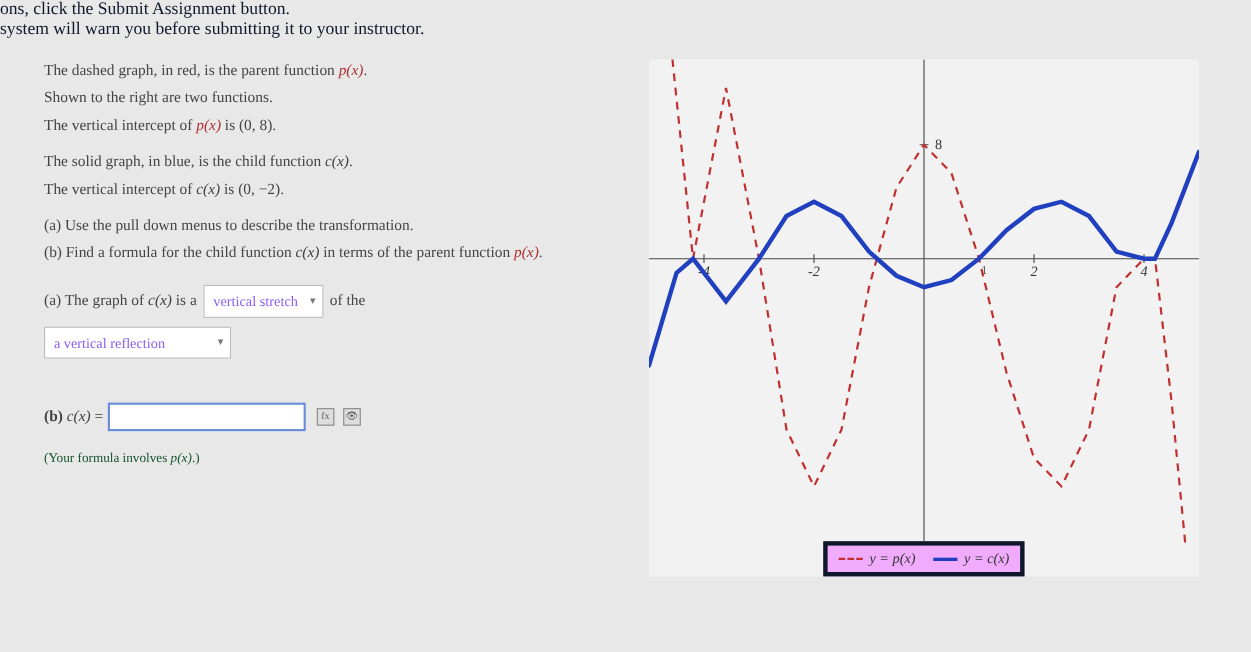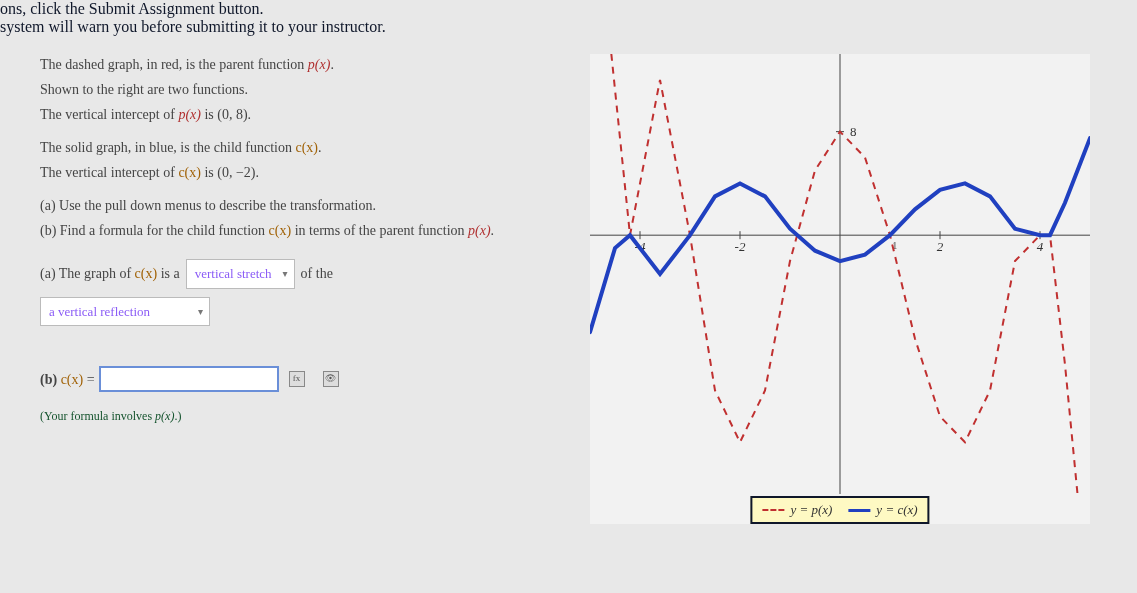--- a/index.html
+++ b/index.html
@@ -24,21 +24,21 @@
     }
     .left-col {
       width: 520px;
       font-size: 14px;
       line-height: 1.5;
       color: #444;
     }
     .left-col p { margin-bottom: 4px; }
     .block { margin-bottom: 12px; }
     .px { font-style: italic; color: #b03030; }
-    .cx { color: #a16207; }
+    .cx { font-style: italic; color: #404040; }
     .italic { font-style: italic; }
     .answer-row {
       margin-top: 18px;
       display: flex;
       flex-wrap: wrap;
       align-items: center;
       gap: 6px;
       font-size: 14px;
     }
     .select-box {
@@ -81,21 +81,21 @@
     .part-b {
       margin-top: 40px;
     }
     .hint {
       font-size: 12px;
       color: #14532d;
       margin-top: 15px;
     }
     .icon-pair {
       display: inline-flex;
-      gap: 18px;
+      gap: 8px;
       margin-left: 6px;
       align-items: flex-end;
     }
     .tiny-icon {
       width: 16px; height: 16px;
       border: 1px solid #888;
       background: #ddd;
       font-size: 9px;
       display: flex;
       align-items: center;
@@ -110,22 +110,22 @@
       width: 500px;
       height: 470px;
       position: relative;
       background: #f2f2f2;
     }
     .legend-bar {
       position: absolute;
       bottom: 0;
       left: 50%;
       transform: translateX(-50%);
-      border: 2px solid #0f172a;
-      background: #fef9c3;
+      border: 4px solid #0f172a;
+      background: #f0abfc;
       padding: 4px 10px;
       font-size: 13px;
       display: flex;
       gap: 16px;
       align-items: center;
     }
     .legend-item { display: flex; align-items: center; gap: 6px; font-style: italic; }
     .dash-swatch {
       width: 22px; border-top: 2px dashed #c03030;
     }

